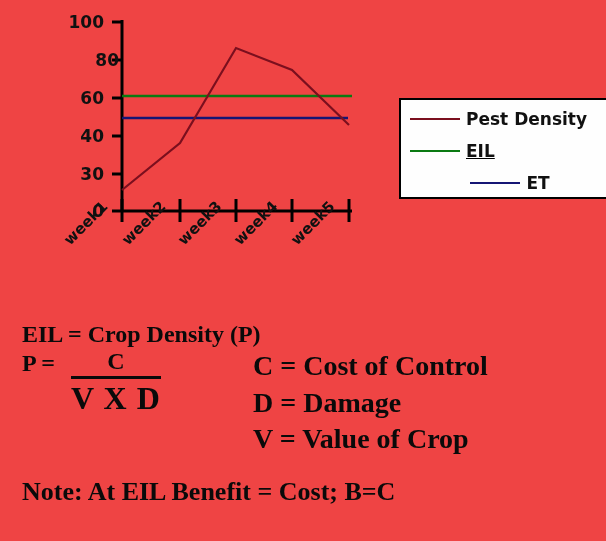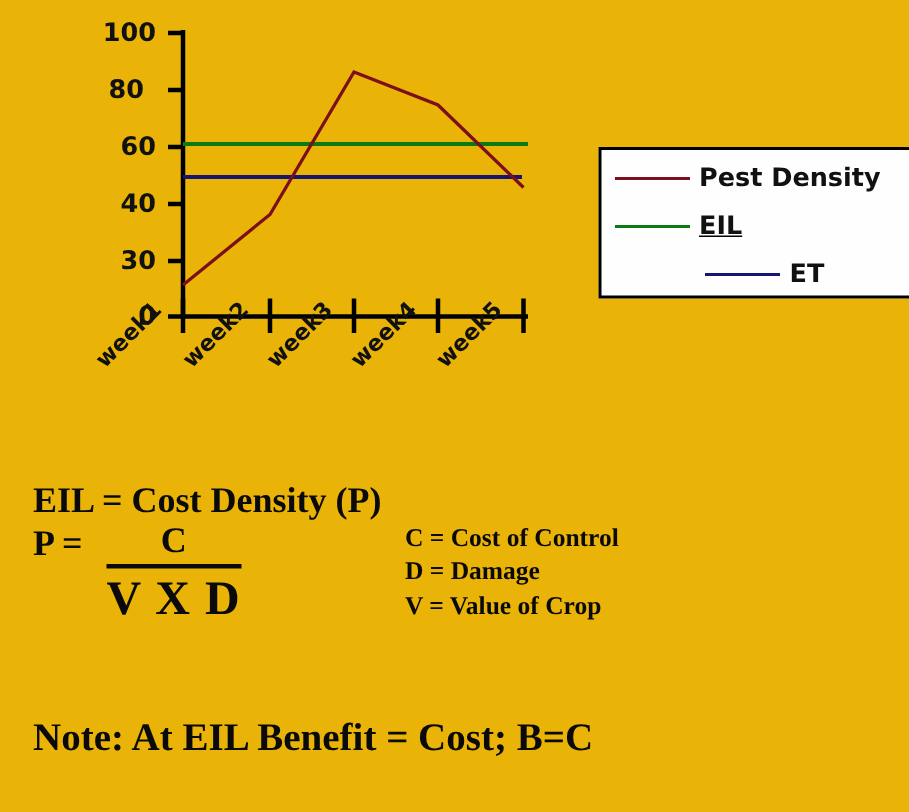--- a/index.html
+++ b/index.html
@@ -4,21 +4,21 @@
 <style>
   html, body {
     margin: 0;
     padding: 0;
     background: #ffffff;
   }
   #page {
     position: relative;
     width: 606px;
     height: 541px;
-    background: #eab308;
+    background: #ef4444;
     overflow: hidden;
     font-family: "Liberation Sans", sans-serif;
   }
 
   
   #chart-area {
     position: absolute;
     left: 0;
     top: 0;
     width: 380px;
@@ -129,23 +129,23 @@
     display: block;
   }
   #frac-den {
     font-size: 32px;
     display: block;
     padding-top: 2px;
     letter-spacing: 1px;
   }
   #defs-col {
     position: absolute;
-    left: 248px;
-    top: 0;
-    font-size: 17px;
+    left: 231px;
+    top: 0;
+    font-size: 28px;
     line-height: 1.3;
   }
   .def-line { white-space: nowrap; }
   #note-line {
     position: absolute;
     left: 22px;
     top: 477px;
     font-family: "Liberation Serif", "DejaVu Serif", serif;
     font-weight: bold;
     font-size: 26px;
@@ -179,21 +179,21 @@
       <line x1="349" y1="199" x2="349" y2="222" stroke="#000000" stroke-width="3"></line>
 
       <line x1="122" y1="96" x2="352" y2="96" stroke="#0a7a12" stroke-width="2.6"></line>
 
       <line x1="122" y1="118" x2="348" y2="118" stroke="#151574" stroke-width="2.6"></line>
 
       <polyline points="122,190 180,143 236,48 292,70 349,125" fill="none" stroke="#7b0f1e" stroke-width="2.2"></polyline>
     </svg>
 
     <div class="ytick-label" style="left:52px; top:14px;">100</div>
-    <div class="ytick-label" style="left:44px; top:52px;text-align:right;">80</div>
+    <div class="ytick-label" style="left:67px; top:52px;text-align:right;">80</div>
     <div class="ytick-label" style="left:52px; top:90px;">60</div>
     <div class="ytick-label" style="left:52px; top:128px;">40</div>
     <div class="ytick-label" style="left:52px; top:166px;">30</div>
     <div class="ytick-label" style="left:52px; top:203px;">0</div>
 
     <div class="xtick-label" style="left:60px;  top:236px;">week1</div>
     <div class="xtick-label" style="left:118px; top:236px;">week2</div>
     <div class="xtick-label" style="left:174px; top:236px;">week3</div>
     <div class="xtick-label" style="left:230px; top:236px;">week4</div>
     <div class="xtick-label" style="left:287px; top:236px;">week5</div>
@@ -209,21 +209,21 @@
       <span class="legend-text">EIL</span>
     </div>
     <div class="legend-row" style="top:70px;justify-content:center;">
       <span class="legend-swatch" style="border-top-color:#151574;"></span>
       <span class="legend-text">ET</span>
     </div>
   </div>
 
   <div id="formula-block">
 
-    <div class="line-eil">EIL = Cost Density (P)</div>
+    <div class="line-eil">EIL = Crop Density (P)</div>
 
     <div id="formula-row">
       <div id="frac-wrap">
         <span id="frac-lhs">P =</span>
         <span id="frac">
           <span id="frac-num">C</span>
           <span id="frac-den">V X D</span>
         </span>
       </div>
 

